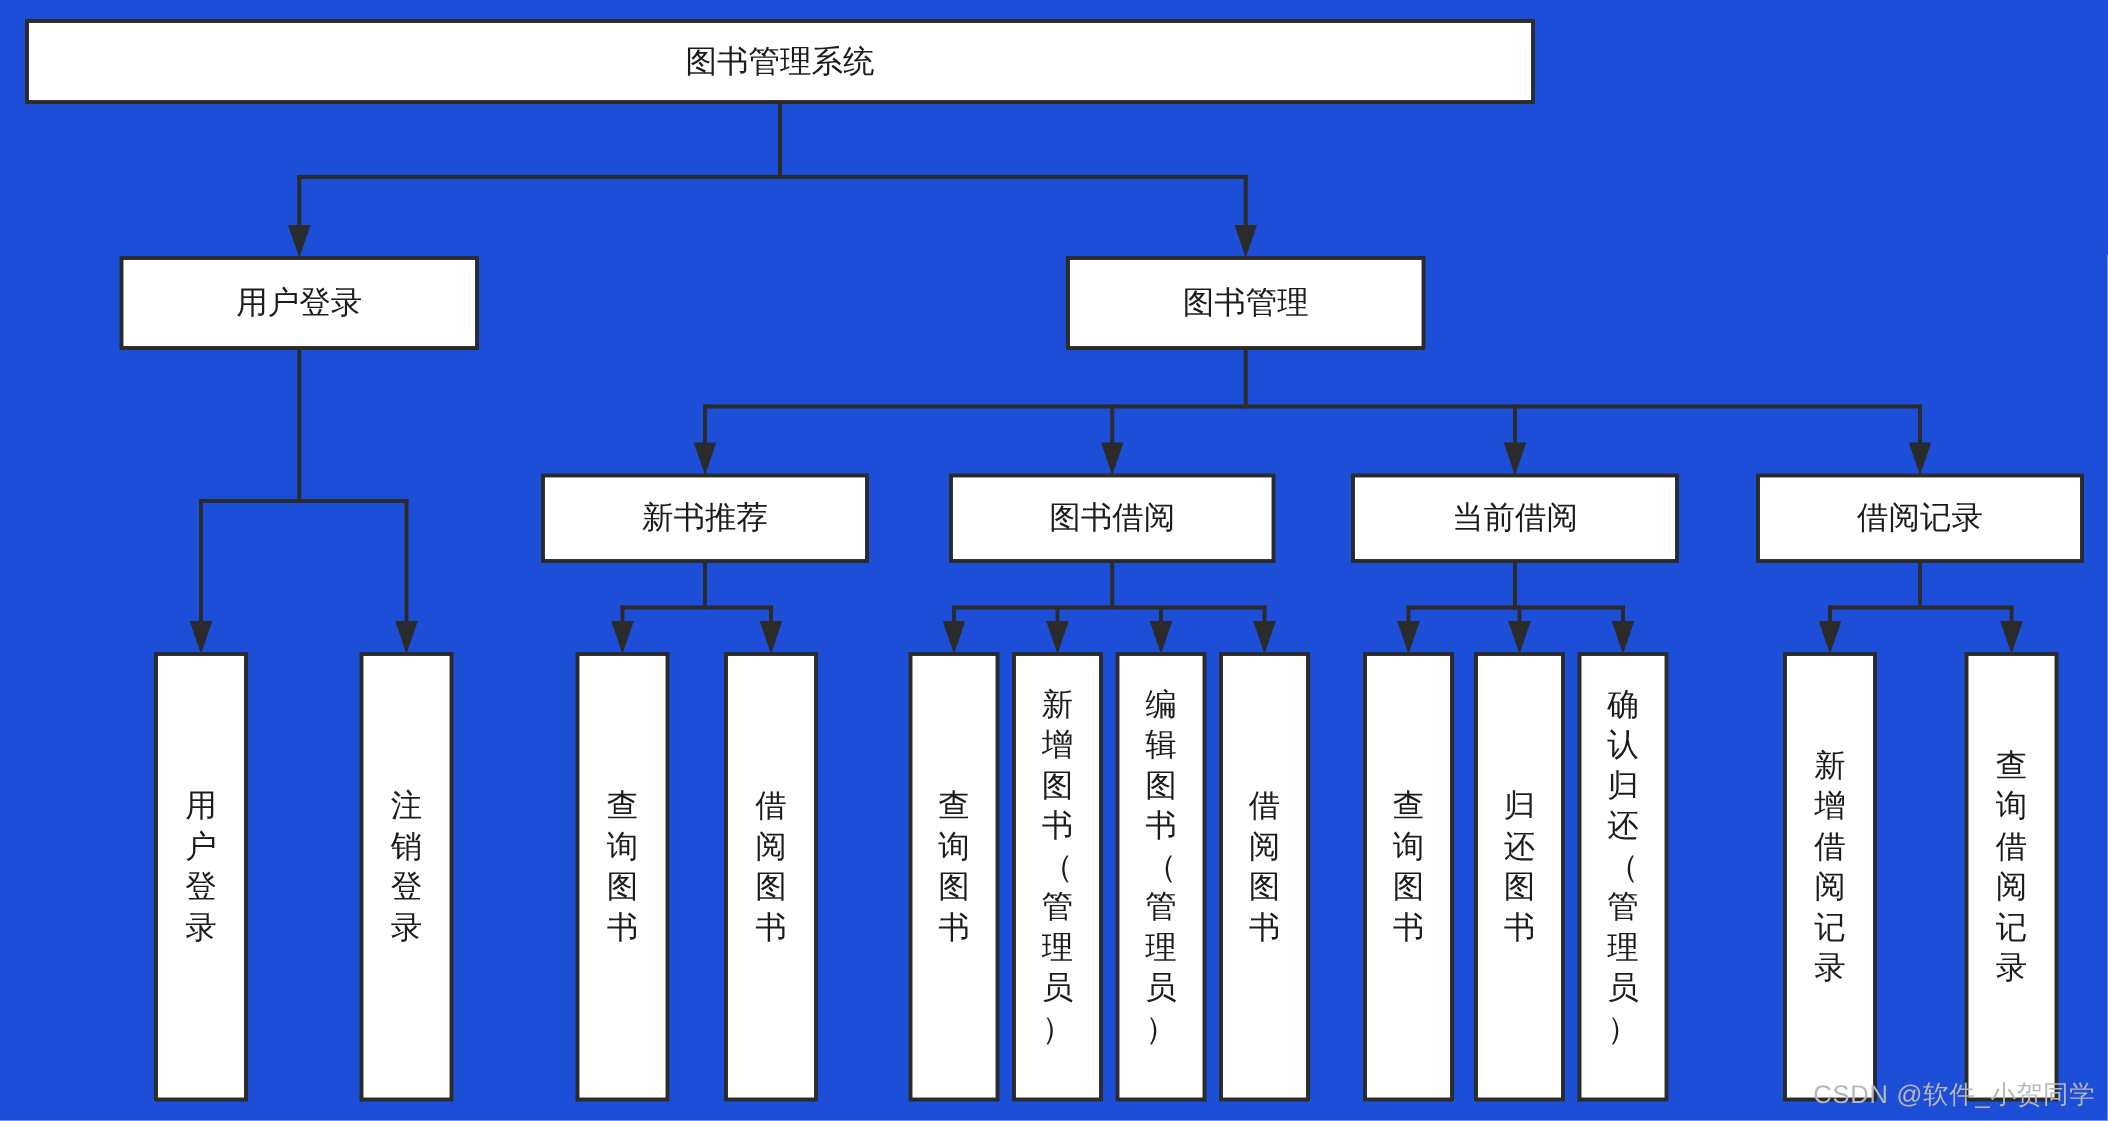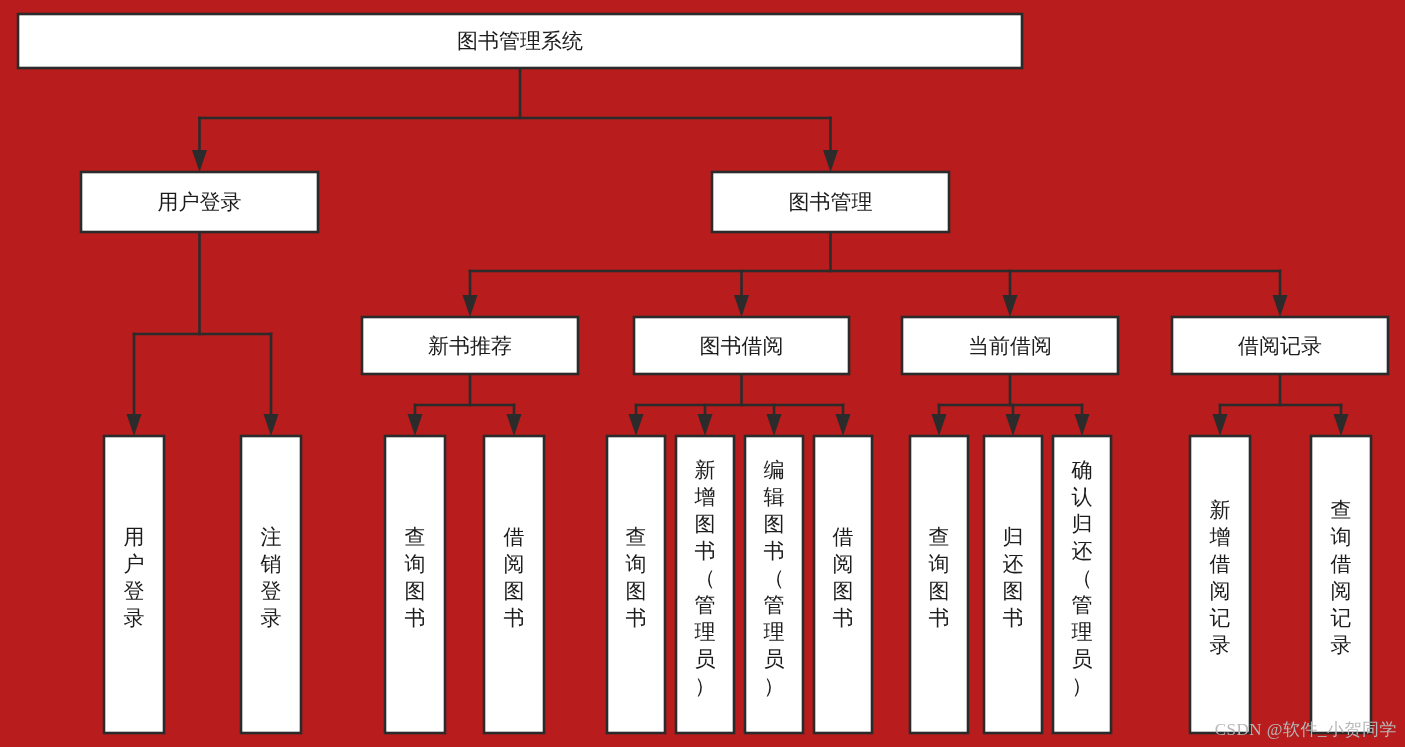--- a/index.html
+++ b/index.html
@@ -11,21 +11,21 @@
   body {
     width: 1405px;
     height: 747px;
     font-family: "DejaVu Sans", "Liberation Sans", sans-serif;
     overflow: hidden;
   }
   #diagram-root {
     position: relative;
     width: 1405px;
     height: 747px;
-    background: #b91c1c;
+    background: #1d4ed8;
   }
   svg#tree-svg {
     position: absolute;
     left: 0;
     top: 0;
     width: 1405px;
     height: 747px;
     display: block;
   }
   .node-rect {
@@ -52,21 +52,21 @@
   .node-label-vertical {
     fill: #1c1c1c;
     font-family: "DejaVu Sans", "Liberation Sans", sans-serif;
     font-size: 21px;
     text-anchor: middle;
   }
   .watermark {
     position: absolute;
     right: 8px;
     bottom: 6px;
-    font-family: Liberation Serif, serif;
+    font-family: Liberation Sans, sans-serif;
     font-size: 17px;
     color: #b7b7b7;
     letter-spacing: 0.5px;
     white-space: nowrap;
     user-select: none;
   }
 </style>
 </head>
 <body>
 

